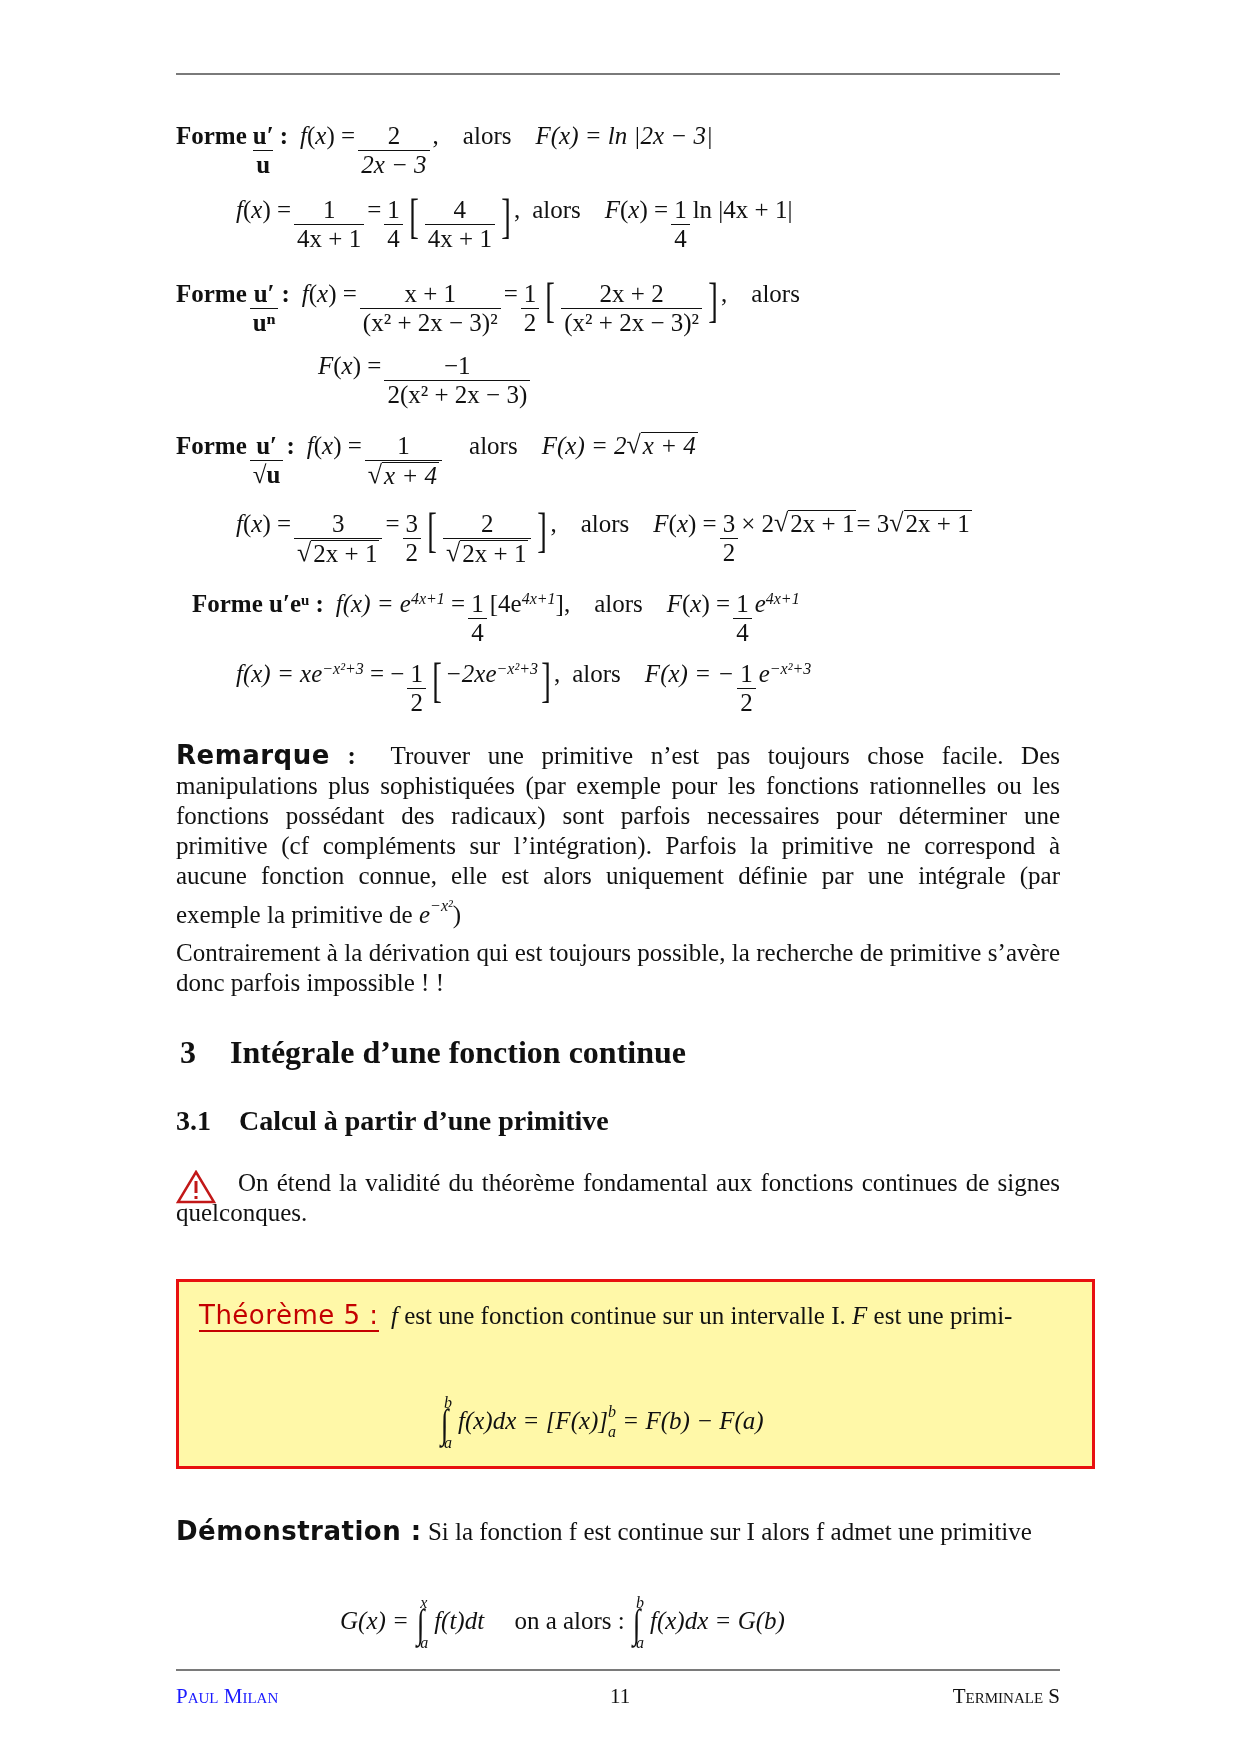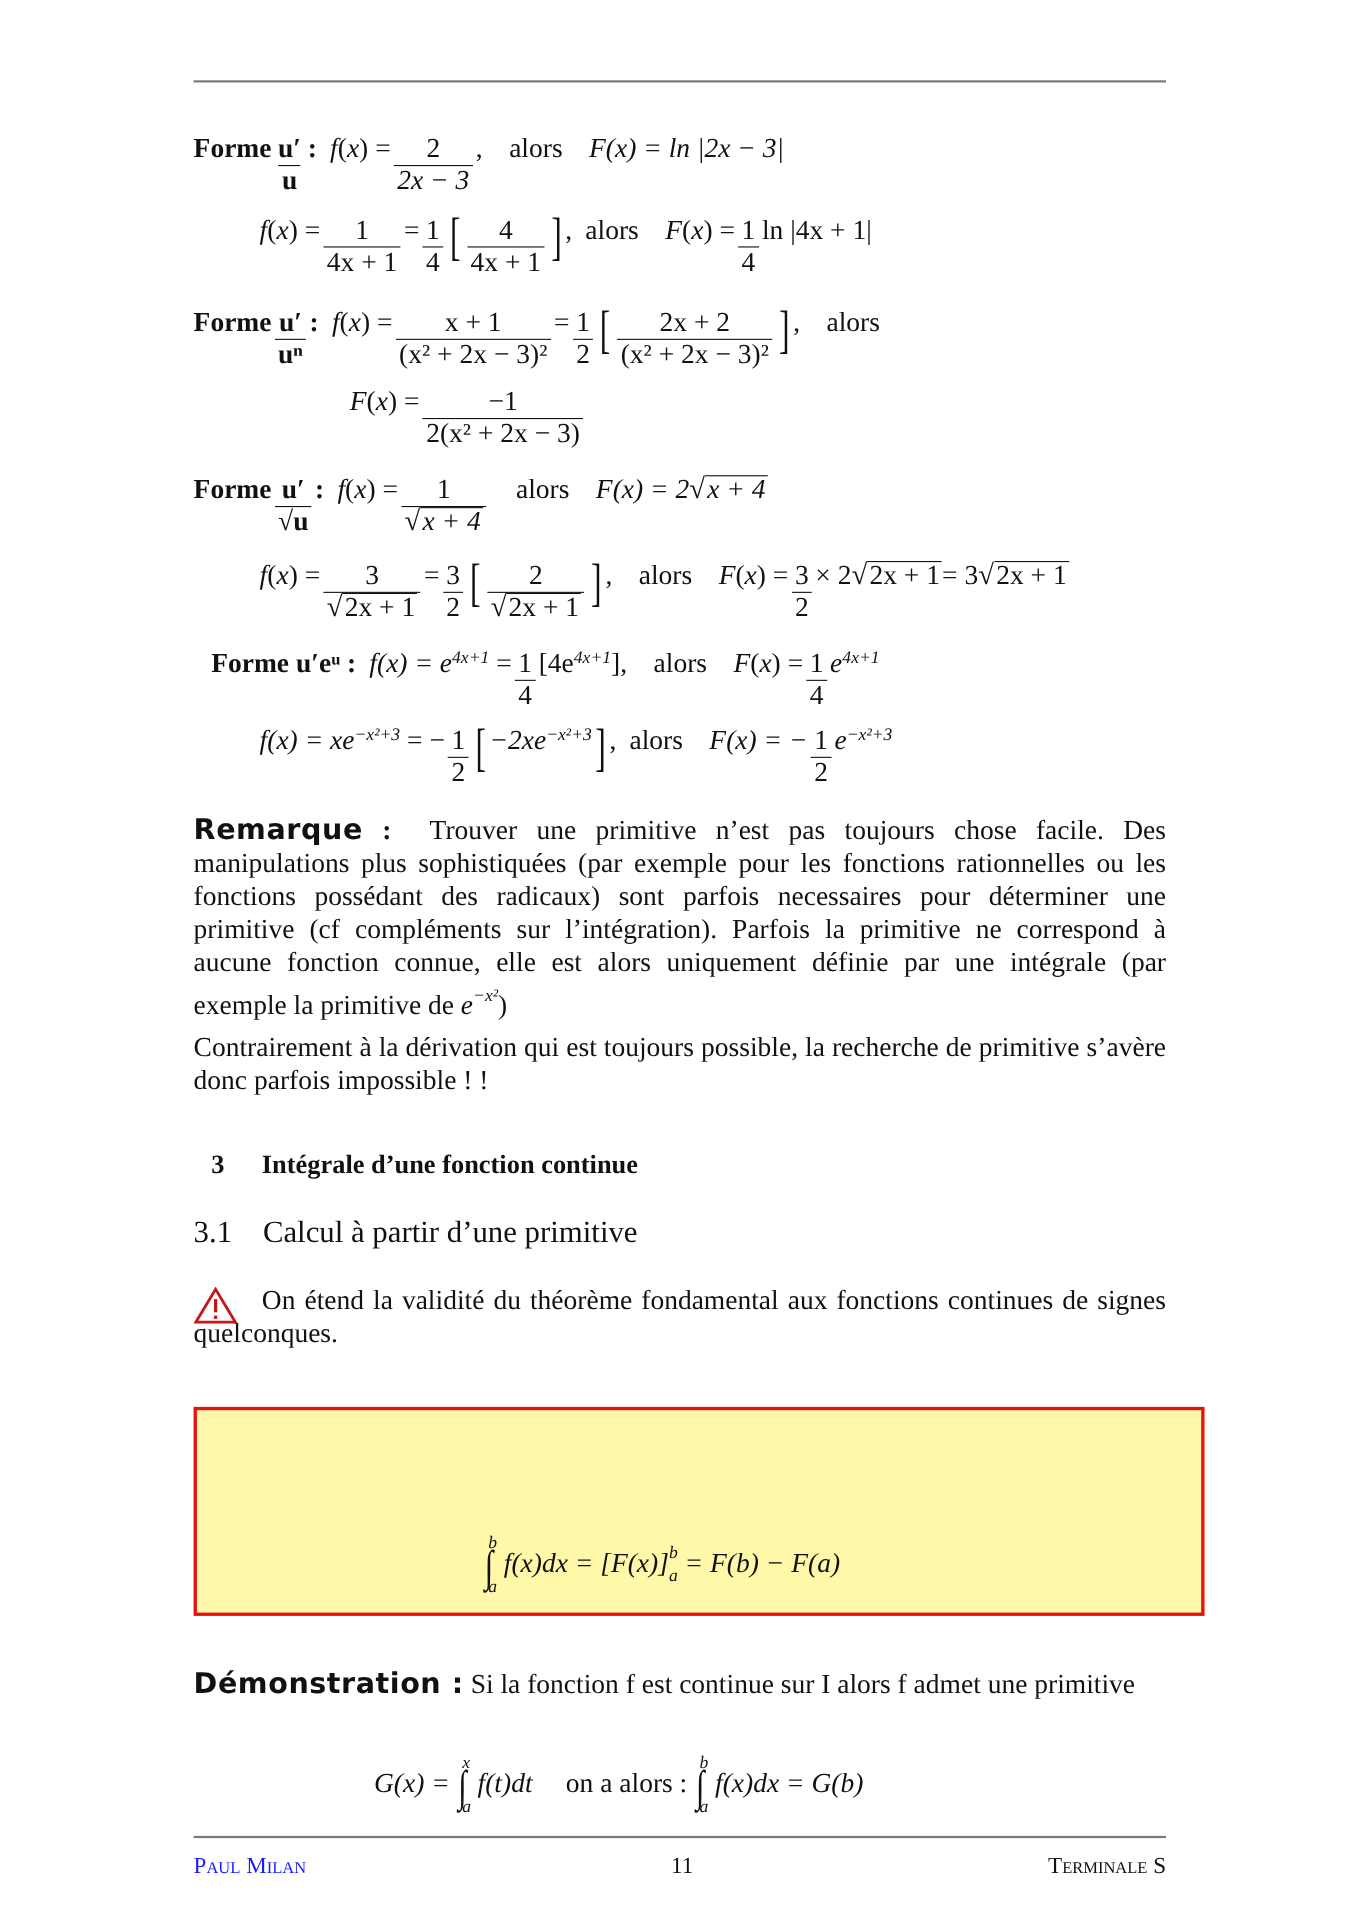--- a/index.html
+++ b/index.html
@@ -20,22 +20,22 @@
   .gapS { display: inline-block; width: 12px; }
   .big-br { font-size: 48px; font-weight: 200; line-height: 40px; vertical-align: middle; transform: scaleX(0.6); display: inline-block; }
   .sqrt { display: inline-flex; align-items: stretch; }
   .sqrt .rad { font-size: 26px; line-height: 26px; }
   .sqrt .under { border-top: 1.6px solid #111; padding: 0 2px; line-height: 26px; }
   .integral { font-size: 40px; font-style: italic; display: inline-block; transform: scaleX(0.7); vertical-align: middle; }
   .limits { display: inline-flex; flex-direction: column; justify-content: space-between; height: 58px; font-size: 16px; font-style: italic; vertical-align: middle; margin-right: 6px; margin-left: -6px; }
   .para { position: absolute; left: 176px; width: 884px; font-size: 25px; line-height: 30px; text-align: justify; }
   .hand { font-family: "DejaVu Sans", sans-serif; font-size: 26px; letter-spacing: 0.5px; }
   .hand-red { color: #c40000; border-bottom: 2px solid #c40000; }
-  h1.sec { position: absolute; left: 176px; top: 1030px; margin: 16px; font-size: 24px; font-weight: bold; }
-  h2.sub { position: absolute; left: 176px; top: 1105px; margin: 0; font-size: 28px; font-weight: normal; }
+  h1.sec { position: absolute; left: 176px; top: 1030px; margin: 4px; font-size: 32px; font-weight: bold; }
+  h2.sub { position: absolute; left: 176px; top: 1105px; margin: 0; font-size: 28px; font-weight: bold; }
   .thm { position: absolute; left: 176px; top: 1279px; width: 919px; height: 190px; background: #fff8a8; border: 3px solid #e81010; box-sizing: border-box; }
   .footer { position: absolute; top: 1684px; font-size: 21px; }
   .sc { font-variant: small-caps; }
 </style>
 </head>
 <body>
 
 <div class="rule" style="top:73px;"></div>
 
 <div class="row" style="left:176px; top:122px;">
@@ -215,20 +215,24 @@
     <svg width="40" height="34" viewBox="0 0 40 34">
         <polygon points="20,2 38,32 2,32" fill="none" stroke="#c21818" stroke-width="2.5"></polygon>
         <rect x="18.5" y="11" width="3" height="12" fill="#c21818"></rect>
         <rect x="18.5" y="26" width="3" height="3" fill="#c21818"></rect>
       </svg>
   </span>
   <span>On étend la validité du théorème fondamental aux fonctions continues de signes quelconques.</span>
 </div>
 
 <div class="thm">
+  <div class="abs txt" style="left:20px; top:18px; width:870px;">
+    <span class="hand hand-red">Théorème 5 :</span>&nbsp;
+    <span class="i">f</span> <span>est une fonction continue sur un intervalle I.</span> <span class="i">F</span> <span>est une primi-</span>
+  </div>
   <div class="abs" style="left:260px; top:112px; font-size:25px; white-space:nowrap;">
     <span class="integral">∫</span><span class="limits">
         <span>b</span>
         <span>a</span>
       </span><span class="i">f(x)dx = [F(x)]</span><span class="sup i">b</span><span class="sub i" style="margin-left:-8px;">a</span>&nbsp;<span class="i">= F(b) − F(a)</span>
   </div>
 </div>
 
 <div class="para" style="top:1516px;">
   <span class="hand b">Démonstration :</span>

